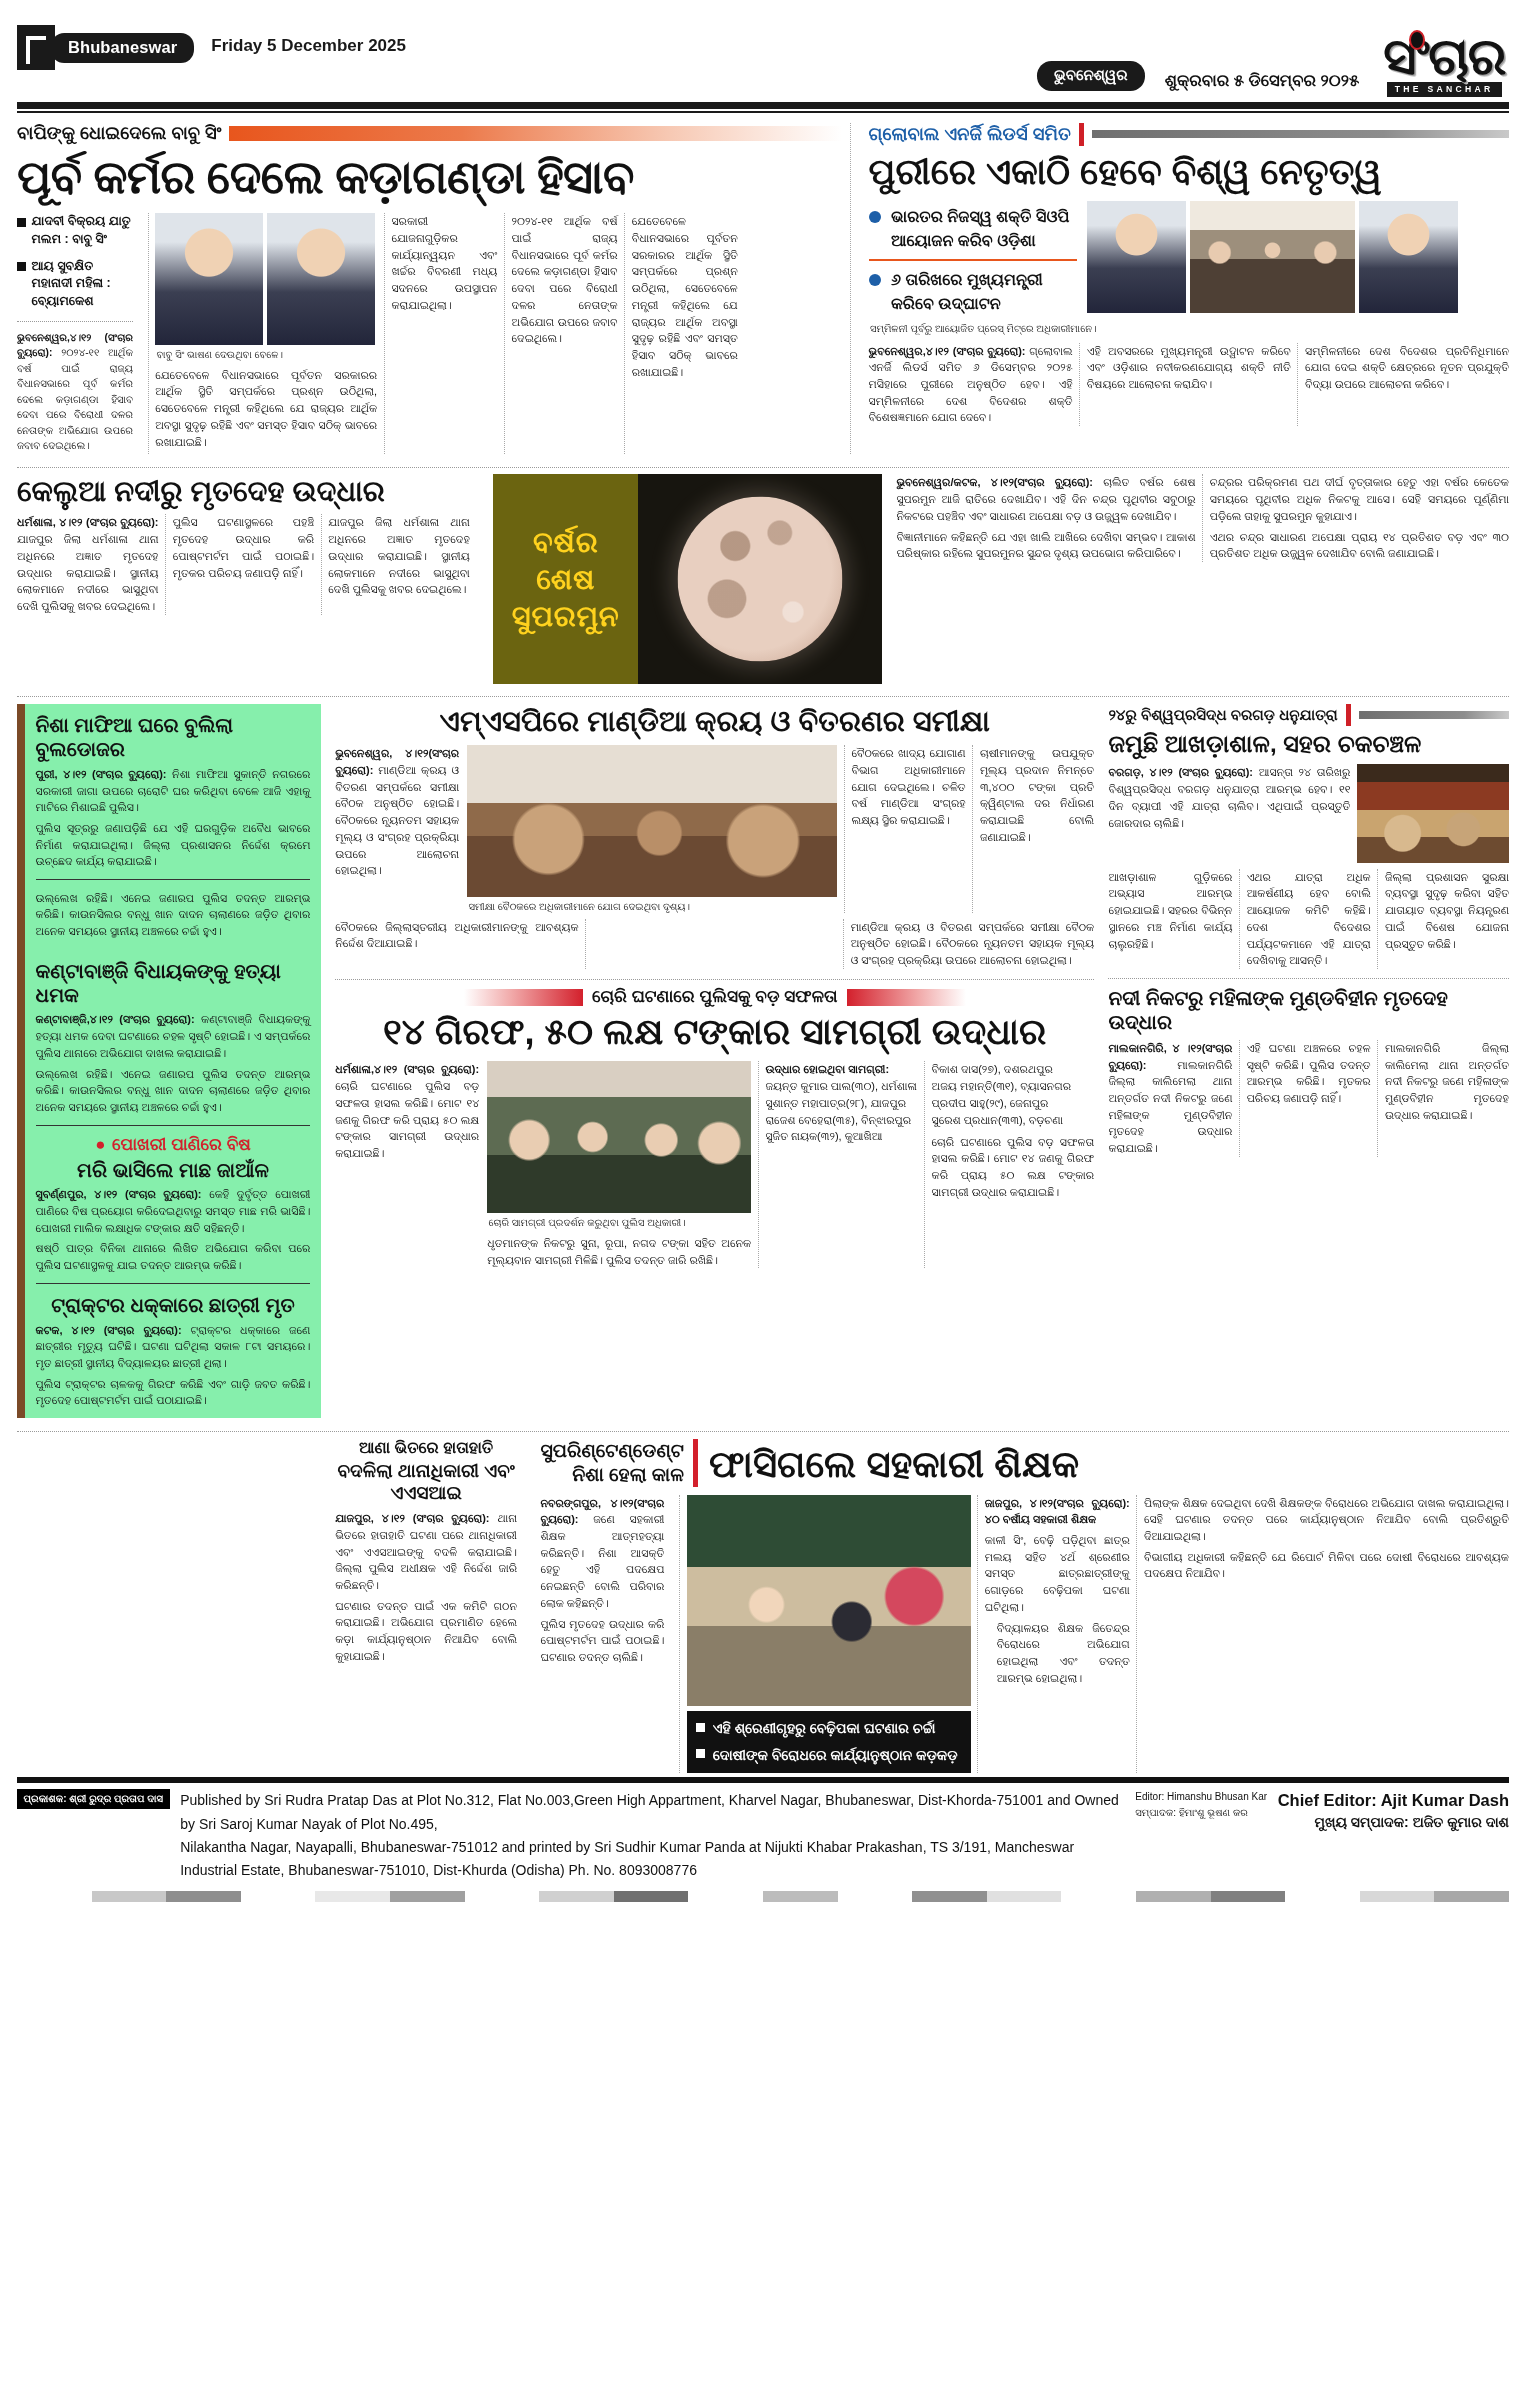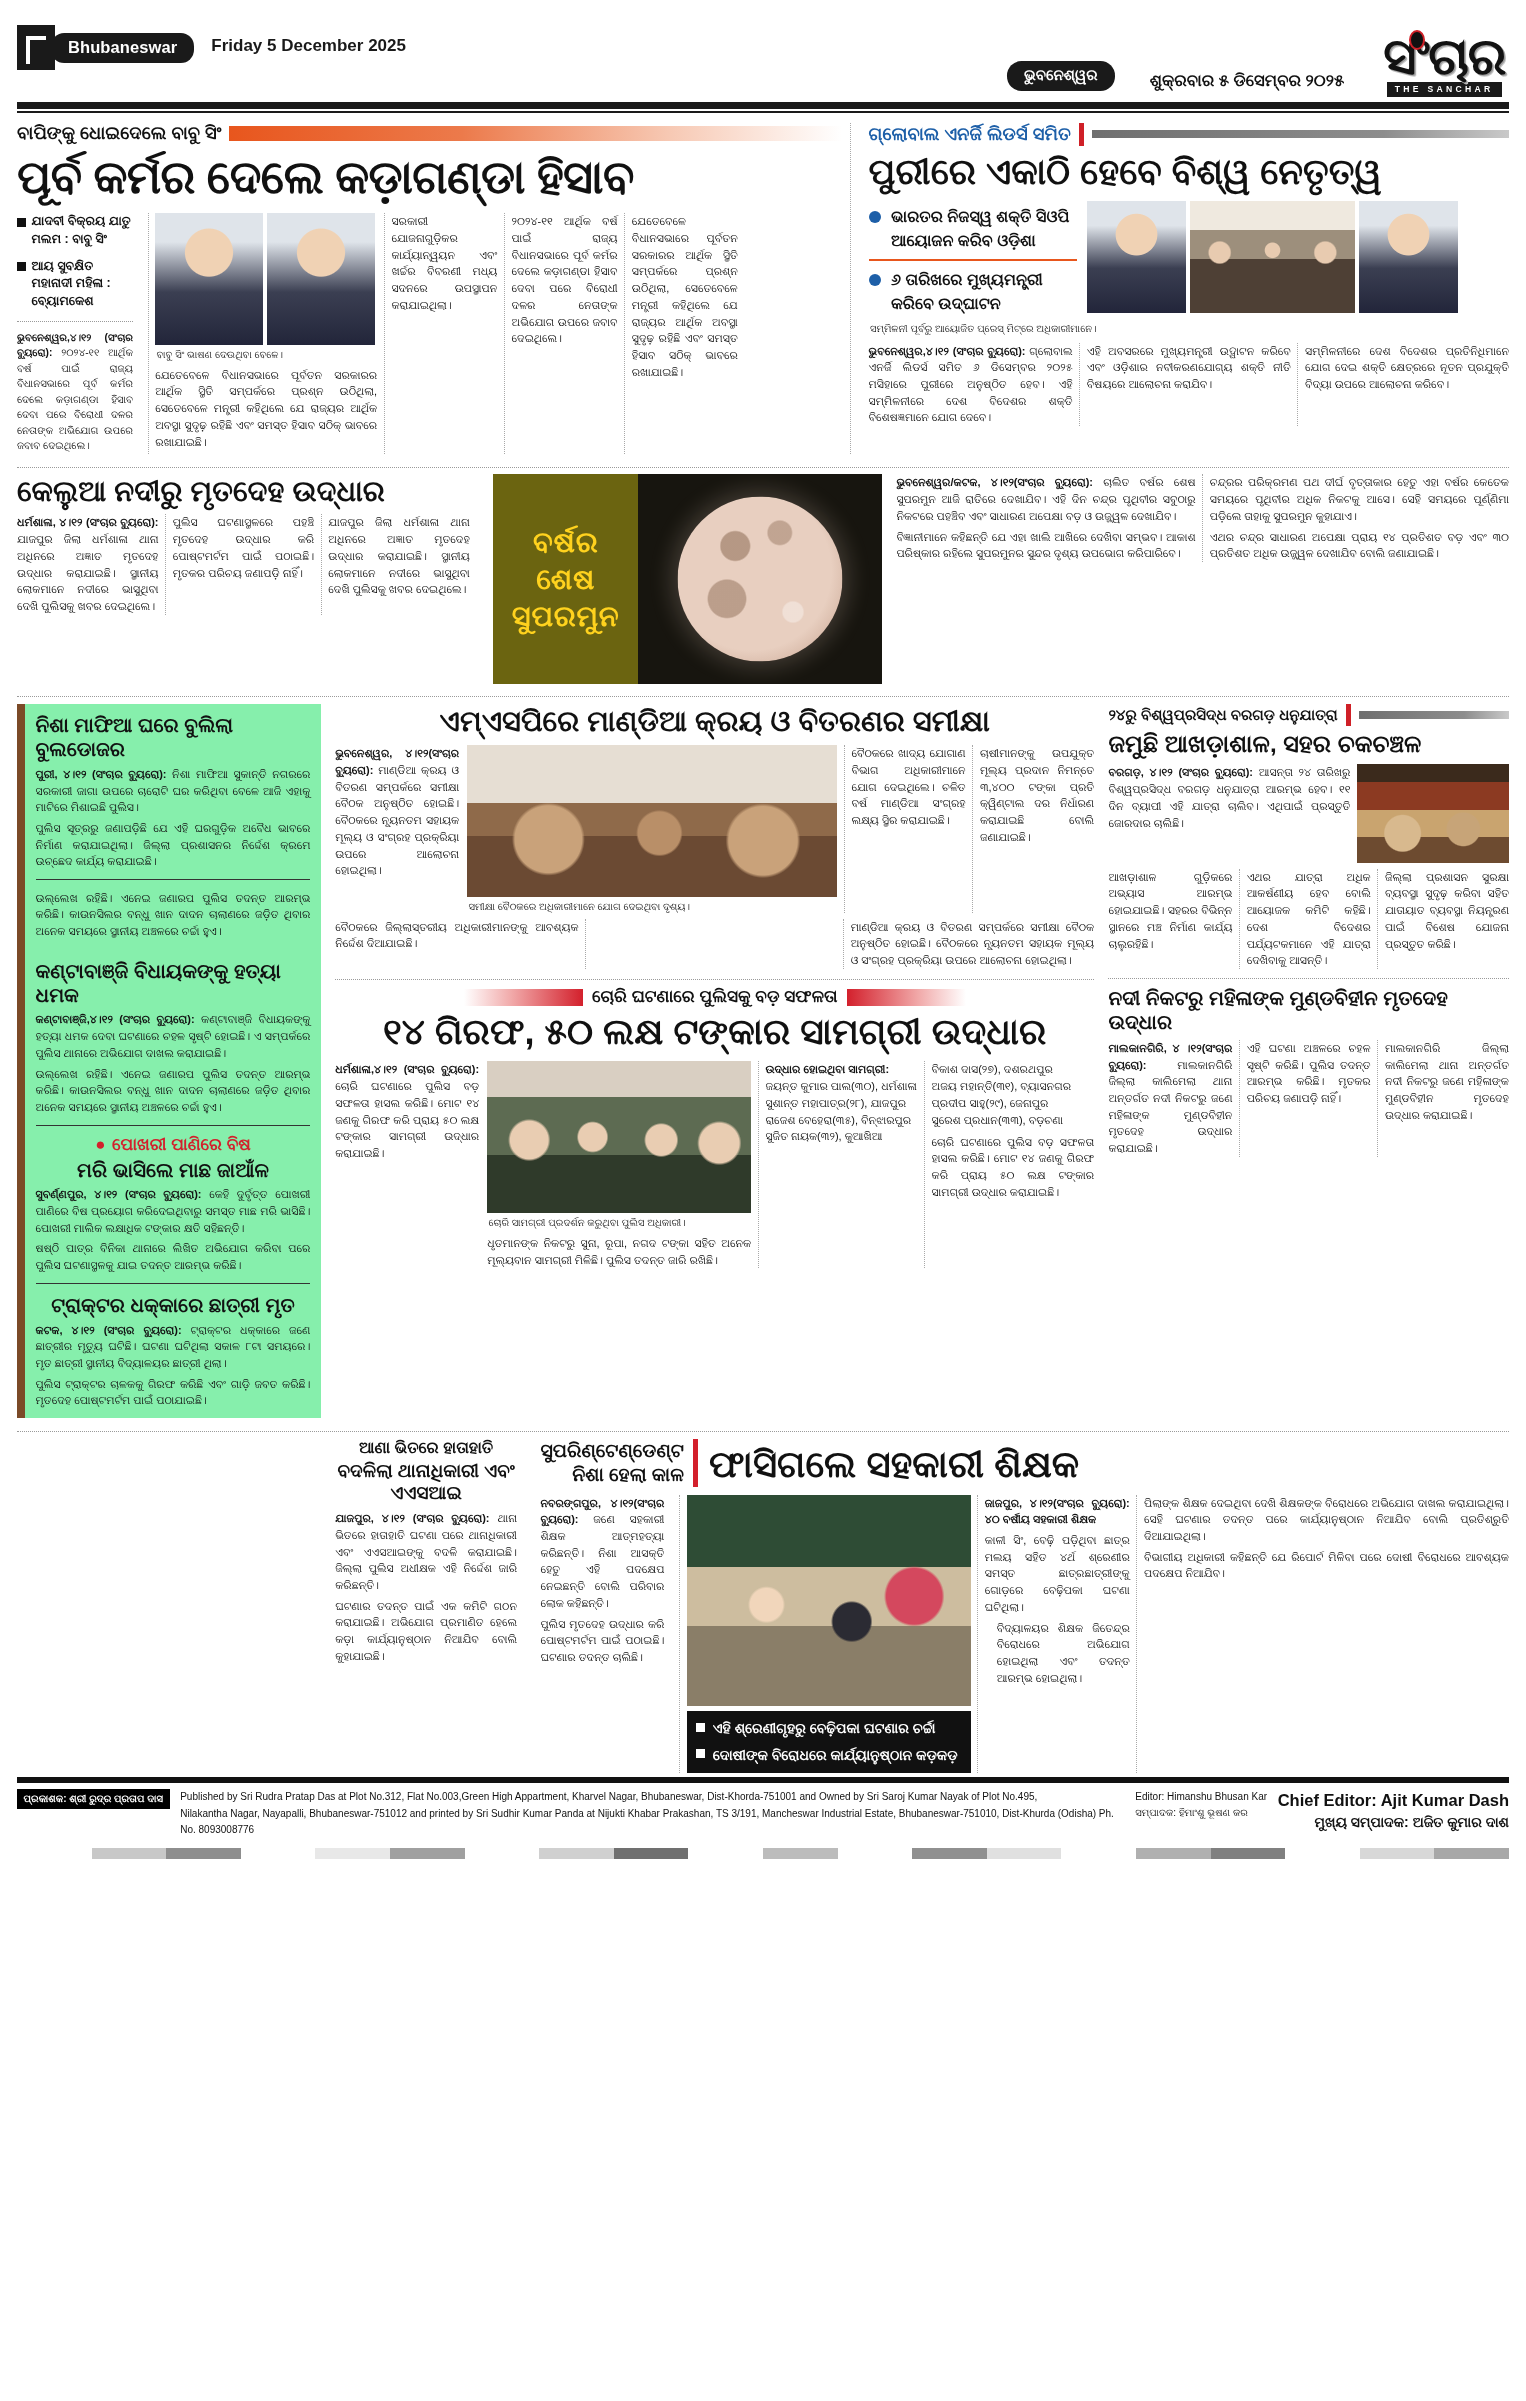--- a/index.html
+++ b/index.html
@@ -30,21 +30,21 @@
   .city-pill {
     background:#1a1a1a; color:#fff; border-radius:13.2px;
     font-size:16.5px; font-weight:bold; padding:4.6px 17px 6px;
     margin-left:-4px; margin-bottom:2.6px; letter-spacing:0.1px;
     white-space:nowrap;
   }
   .issue-date {
     font-size:17px; font-weight:bold; color:#1a1a1a;
     margin-left:17px; margin-bottom:5.3px; white-space:nowrap;
   }
-  .mh-right { margin-left:auto; display:flex; align-items:flex-end; gap:35px; }
+  .mh-right { margin-left:auto; display:flex; align-items:flex-end; gap:20px; }
   .city-pill-od {
     background:#1a1a1a; color:#fff; border-radius:14.5px;
     font-size:15px; font-weight:bold; padding:5.3px 17px 7.3px;
     margin-bottom:6.6px; white-space:nowrap;
   }
   .issue-date-od { font-size:16.5px; font-weight:bold; margin-bottom:8px; white-space:nowrap; }
   .logo-wrap { position:relative; margin-bottom:1.3px; text-align:center; }
   .logo-od {
     font-size:51px; font-weight:bold; letter-spacing:-1.3px;
     line-height:.92; color:#121212;
@@ -163,21 +163,21 @@
   
   .tint { background:#86efac; }
   .tint-left { border-left:8px solid #7b4a28; }
   .blackbox { background:#111; color:#fff; padding:6.6px 9.2px; font-weight:bold; font-size:16px; line-height:1.4; }
 
   
   .footer { padding:0 17px; }
   .footer-rule { height:6px; background:#111; margin-top:4px; }
   .pub-row { display:flex; align-items:flex-start; gap:10.6px; padding-top:6.6px; }
   .pub-tag { background:#000000; color:#fff; font-size:10px; font-weight:bold; padding:4px 6.6px; white-space:nowrap; }
-  .pub-text { font-size:10px; line-height:1.65; flex:1; }
+  .pub-text { font-size:14px; line-height:1.65; flex:1; }
   .ed-block { font-size:10px; line-height:1.6; text-align:left; white-space:nowrap; }
   .chief-block { font-size:16.5px; font-weight:bold; line-height:1.4; text-align:right; white-space:nowrap; }
   .colorbar { display:flex; height:10.6px; margin-top:9.2px; }
   .colorbar span { flex:1; }
   .bullets { font-size:16.5px; font-weight:bold; line-height:1.5; }
   .bullets li { list-style:none; position:relative; padding-left:22.4px; margin:4px 0; }
   .bullets li::before {
     content:""; position:absolute; left:0; top:6px; width:12px; height:12px;
     border-radius:50%; background:#1d5fa8;
   }

